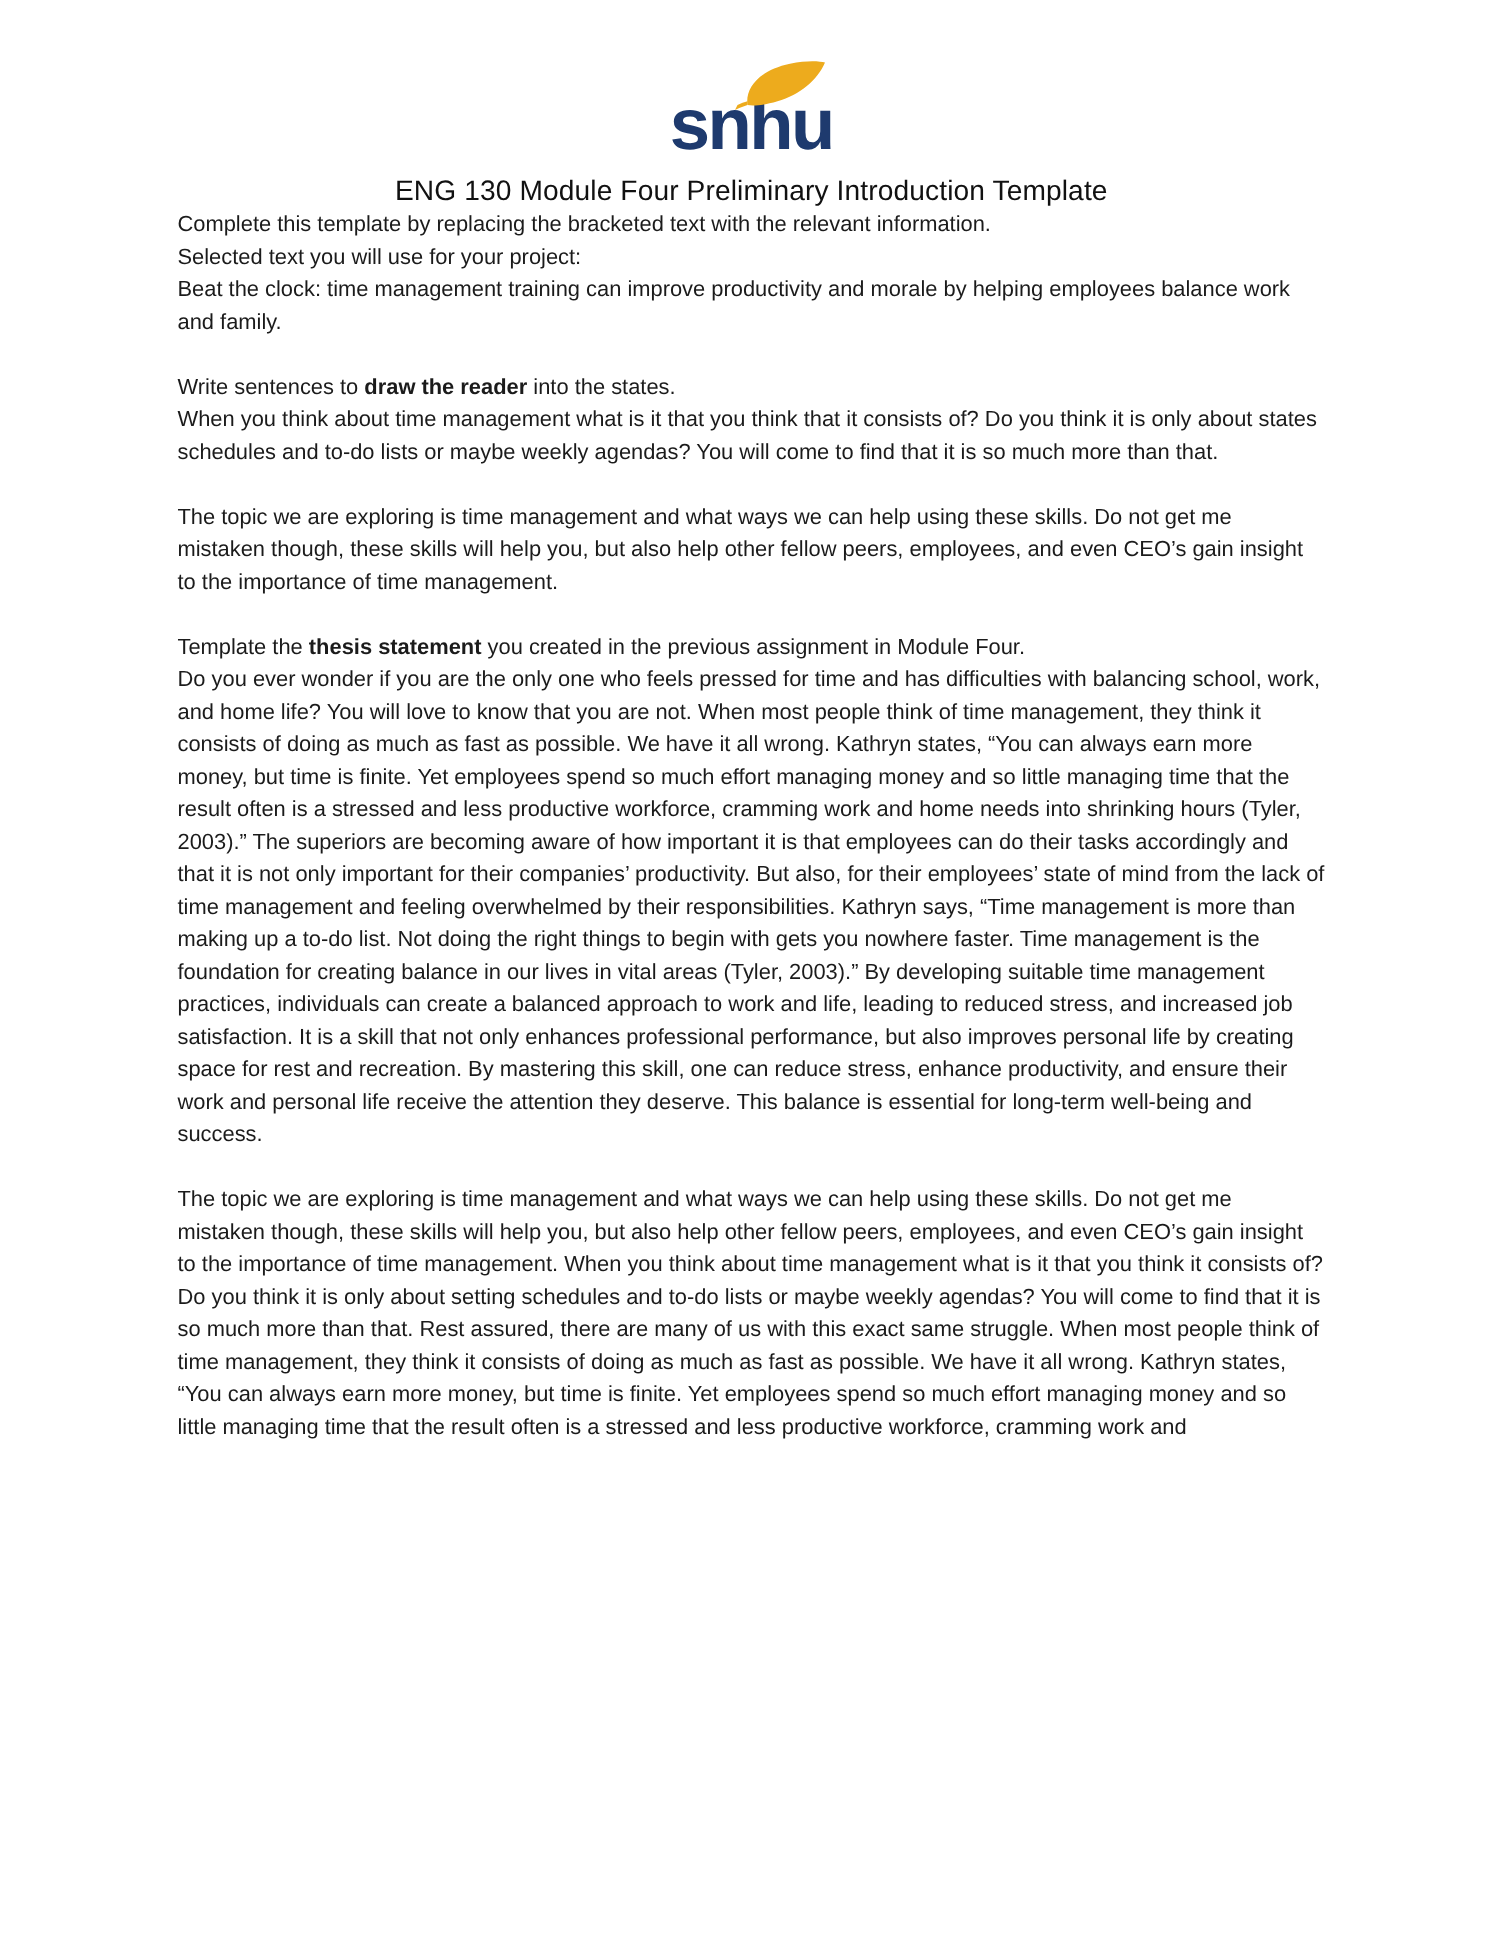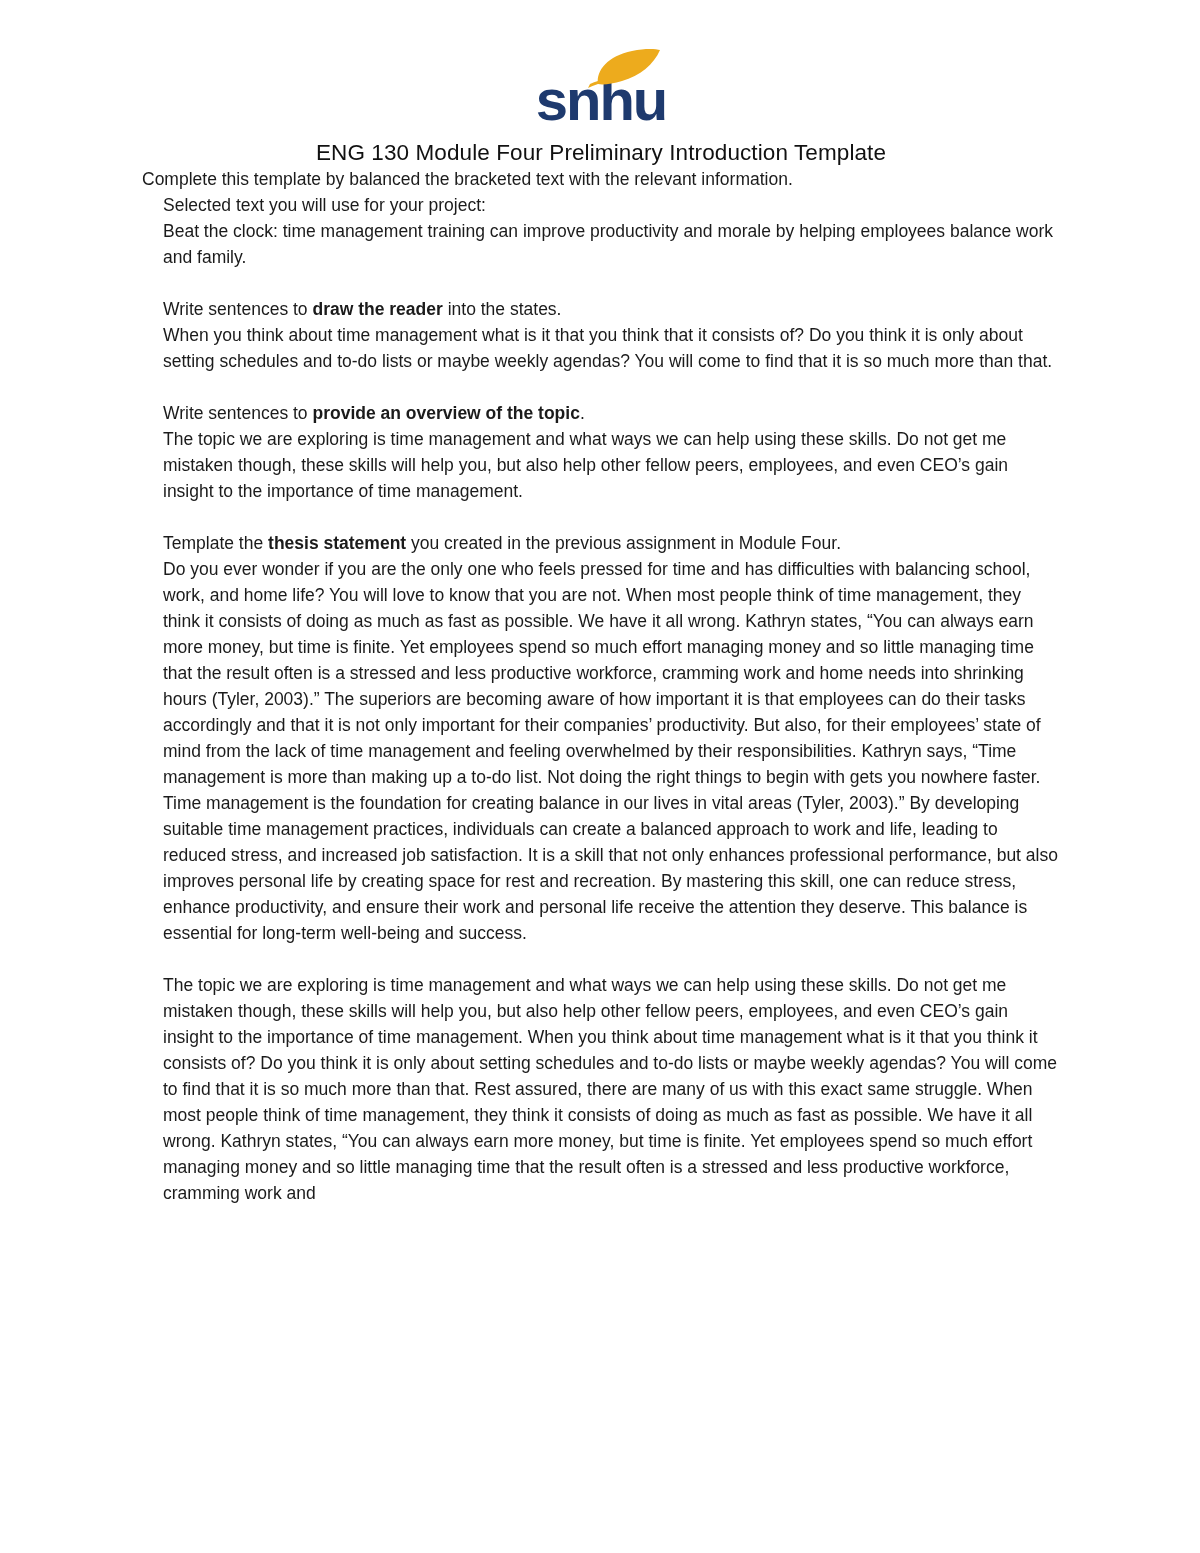--- a/index.html
+++ b/index.html
@@ -54,21 +54,20 @@
   .intro {
     margin: 36px 0 26px 0;
   }
   p.line {
     margin: 0;
     font-size: 17.5px;
     line-height: 26px;
   }
   .section {
     margin-bottom: 26px;
-    margin-left: 21px;
   }
   .section .lead b {
     font-weight: bold;
   }
 </style>
 </head>
 <body>
 
 <div class="page">
 
@@ -77,34 +76,33 @@
       <svg class="leaf" viewBox="0 0 74 40" xmlns="http://www.w3.org/2000/svg">
         <path d="M10 36 C 8 22 20 8 44 3 C 58 0 68 1 72 2 C 66 16 52 28 34 33 C 24 36 15 37 10 36 Z" fill="#edab1d"></path>
         <path d="M10 36 Q 4 38 0 40 L 2 36 Q 6 34 10 33 Z" fill="#edab1d"></path>
       </svg>
       <span class="logo-text" style="color:#1e3a6e">snhu</span>
     </div>
   </div>
 
   <h1 class="doc-title">ENG 130 Module Four Preliminary Introduction Template</h1>
 
-  <p class="line intro">Complete this template by balanced the bracketed text with the relevant information.</p>
+  <p class="line intro">Complete this template by replacing the bracketed text with the relevant information.</p>
 
   <div class="section">
     <p class="line lead"><span>Selected text you will use for your project:</span><b></b><span></span></p>
     <p class="line body">Beat the clock: time management training can improve productivity and morale by helping employees balance work and family.</p>
   </div>
 
   <div class="section">
     <p class="line lead"><span>Write sentences to </span><b>draw the reader</b><span> into the states.</span></p>
-    <p class="line body">When you think about time management what is it that you think that it consists of? Do you think it is only about setting schedules and to-do lists or maybe weekly agendas? You will come to find that it is so much more than that.</p>
+    <p class="line body">When you think about time management what is it that you think that it consists of? Do you think it is only about states schedules and to-do lists or maybe weekly agendas? You will come to find that it is so much more than that.</p>
   </div>
 
   <div class="section">
-    <p class="line lead"><span>Write sentences to </span><b>provide an overview of the topic</b><span>.</span></p>
     <p class="line body">The topic we are exploring is time management and what ways we can help using these skills. Do not get me mistaken though, these skills will help you, but also help other fellow peers, employees, and even CEO’s gain insight to the importance of time management.</p>
   </div>
 
   <div class="section">
     <p class="line lead"><span>Template the </span><b>thesis statement</b><span> you created in the previous assignment in Module Four.</span></p>
     <p class="line body">Do you ever wonder if you are the only one who feels pressed for time and has difficulties with balancing school, work, and home life? You will love to know that you are not. When most people think of time management, they think it consists of doing as much as fast as possible. We have it all wrong. Kathryn states, “You can always earn more money, but time is finite. Yet employees spend so much effort managing money and so little managing time that the result often is a stressed and less productive workforce, cramming work and home needs into shrinking hours (Tyler, 2003).” The superiors are becoming aware of how important it is that employees can do their tasks accordingly and that it is not only important for their companies’ productivity. But also, for their employees’ state of mind from the lack of time management and feeling overwhelmed by their responsibilities. Kathryn says, “Time management is more than making up a to-do list. Not doing the right things to begin with gets you nowhere faster. Time management is the foundation for creating balance in our lives in vital areas (Tyler, 2003).” By developing suitable time management practices, individuals can create a balanced approach to work and life, leading to reduced stress, and increased job satisfaction. It is a skill that not only enhances professional performance, but also improves personal life by creating space for rest and recreation. By mastering this skill, one can reduce stress, enhance productivity, and ensure their work and personal life receive the attention they deserve. This balance is essential for long-term well-being and success.</p>
   </div>
 
   <div class="section">
     <p class="line body">The topic we are exploring is time management and what ways we can help using these skills. Do not get me mistaken though, these skills will help you, but also help other fellow peers, employees, and even CEO’s gain insight to the importance of time management. When you think about time management what is it that you think it consists of? Do you think it is only about setting schedules and to-do lists or maybe weekly agendas? You will come to find that it is so much more than that. Rest assured, there are many of us with this exact same struggle. When most people think of time management, they think it consists of doing as much as fast as possible. We have it all wrong. Kathryn states, “You can always earn more money, but time is finite. Yet employees spend so much effort managing money and so little managing time that the result often is a stressed and less productive workforce, cramming work and</p>

